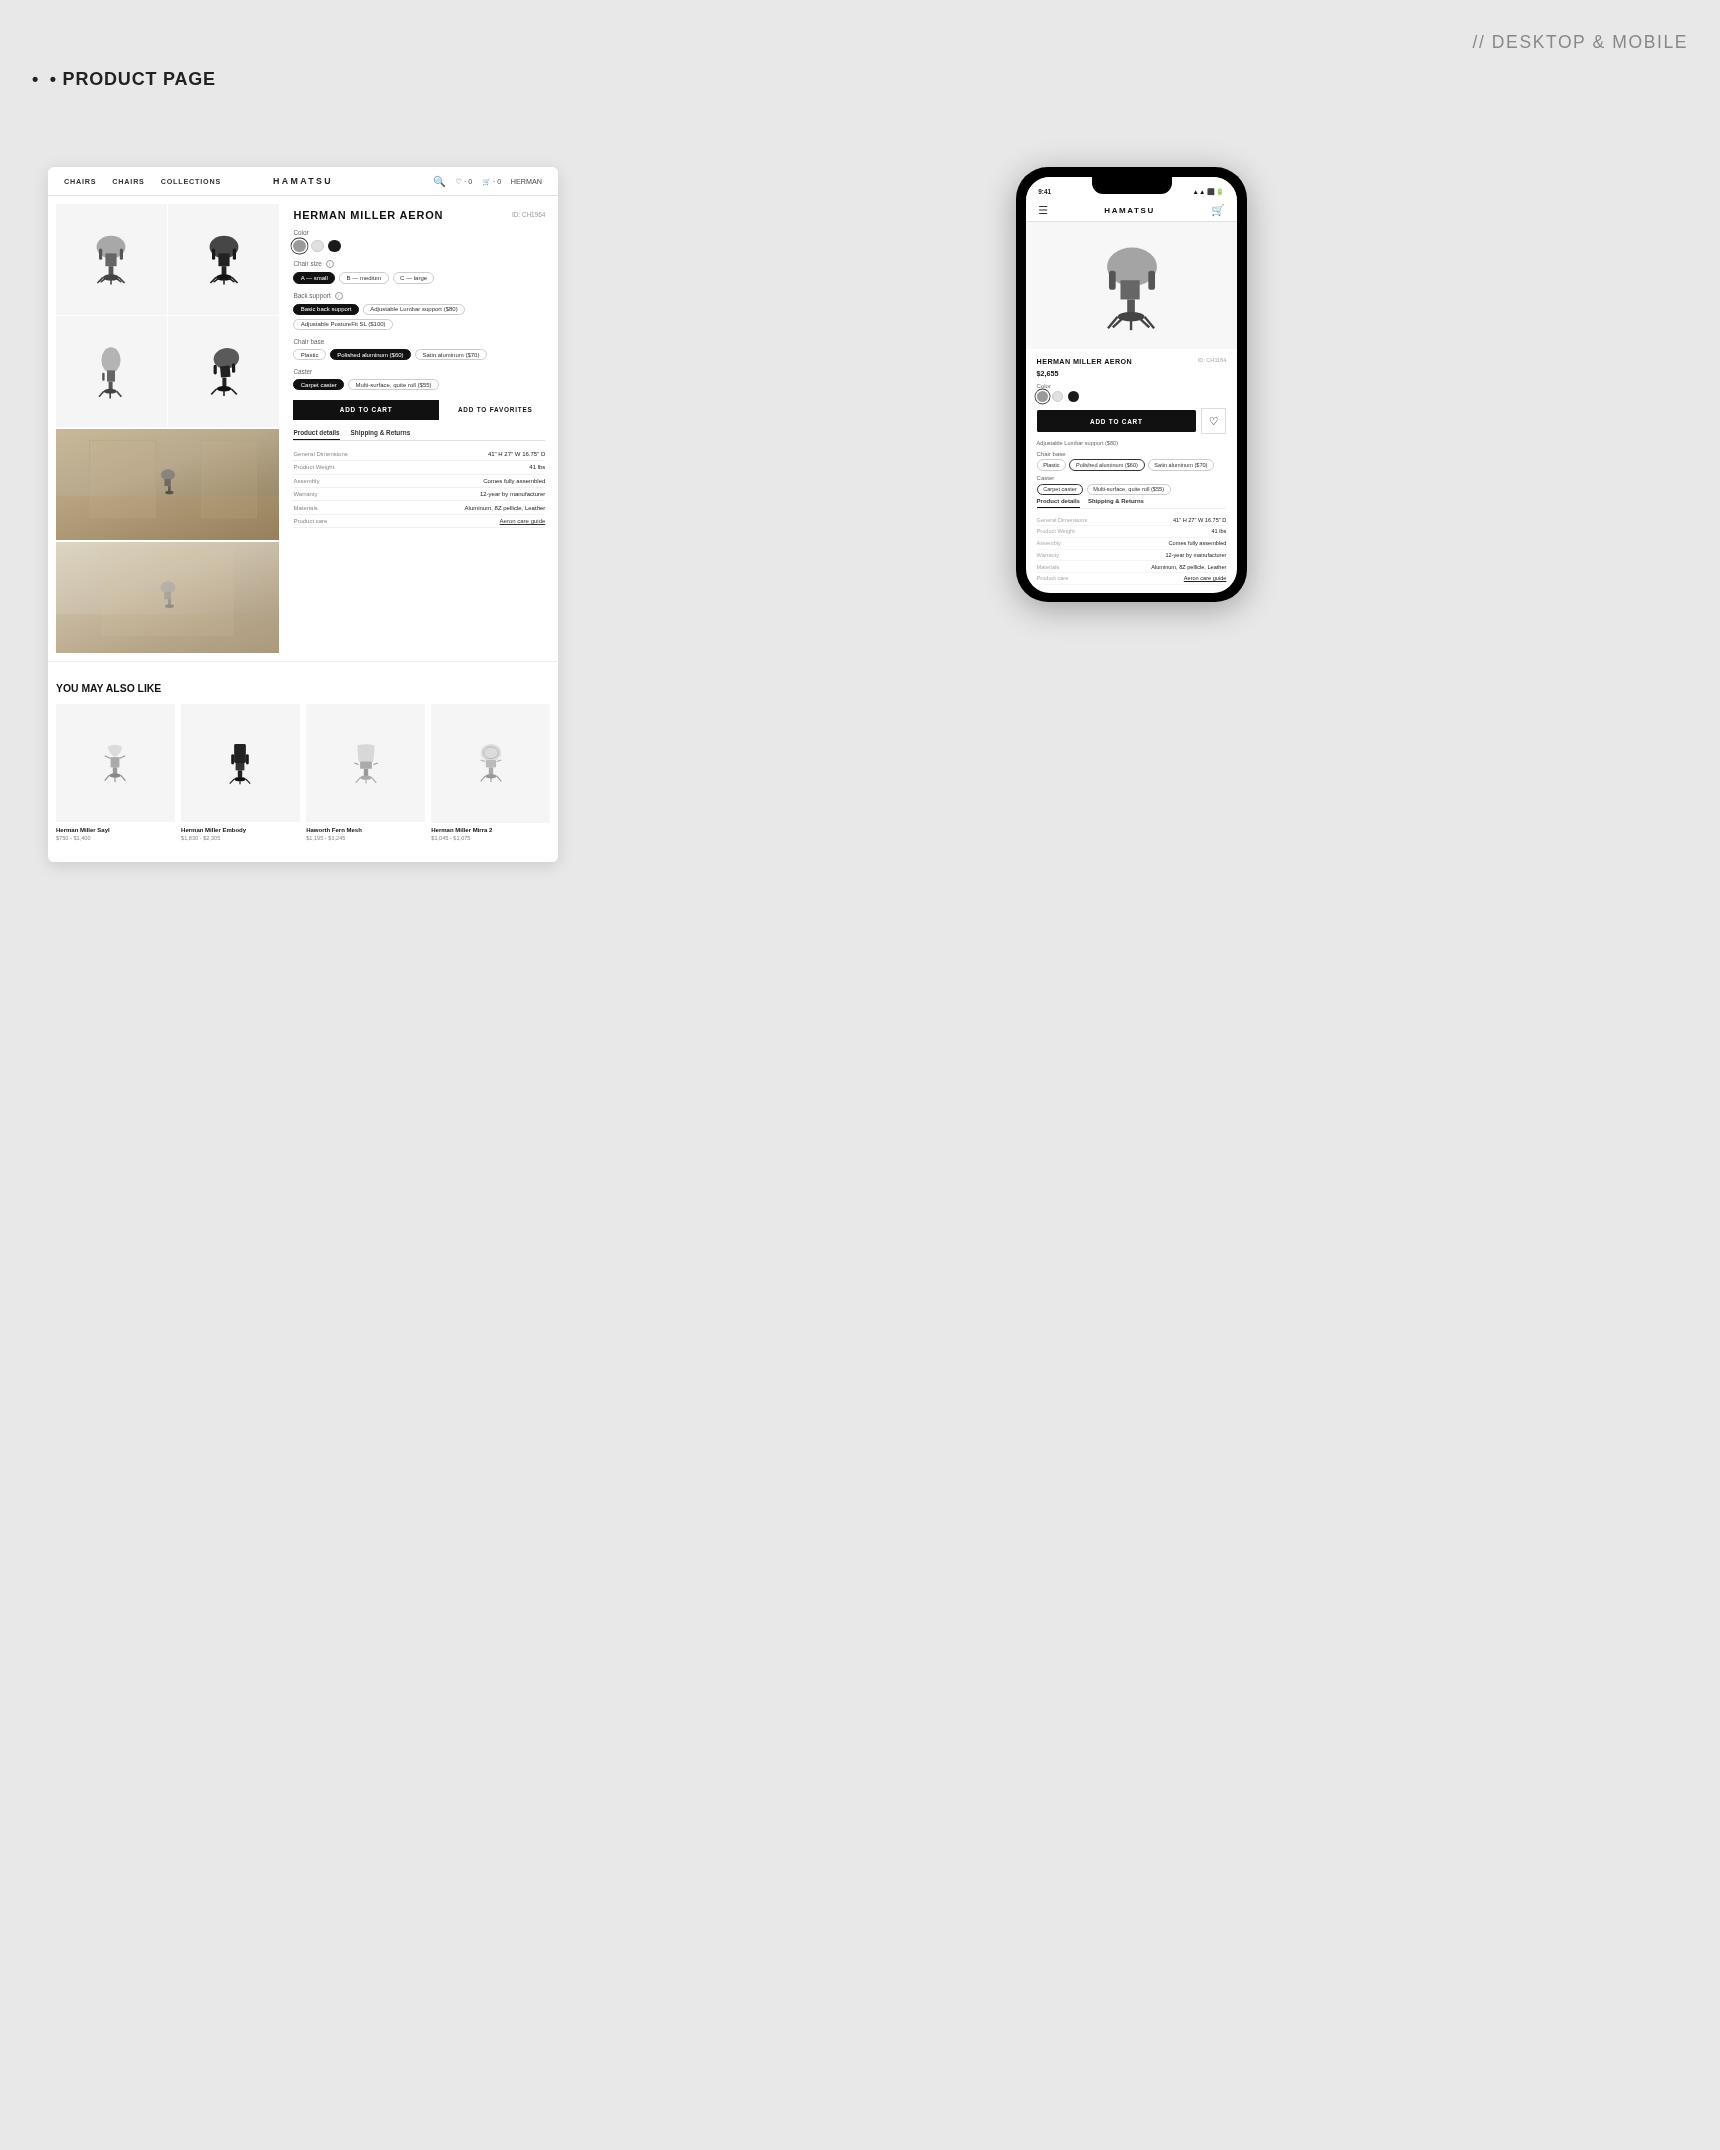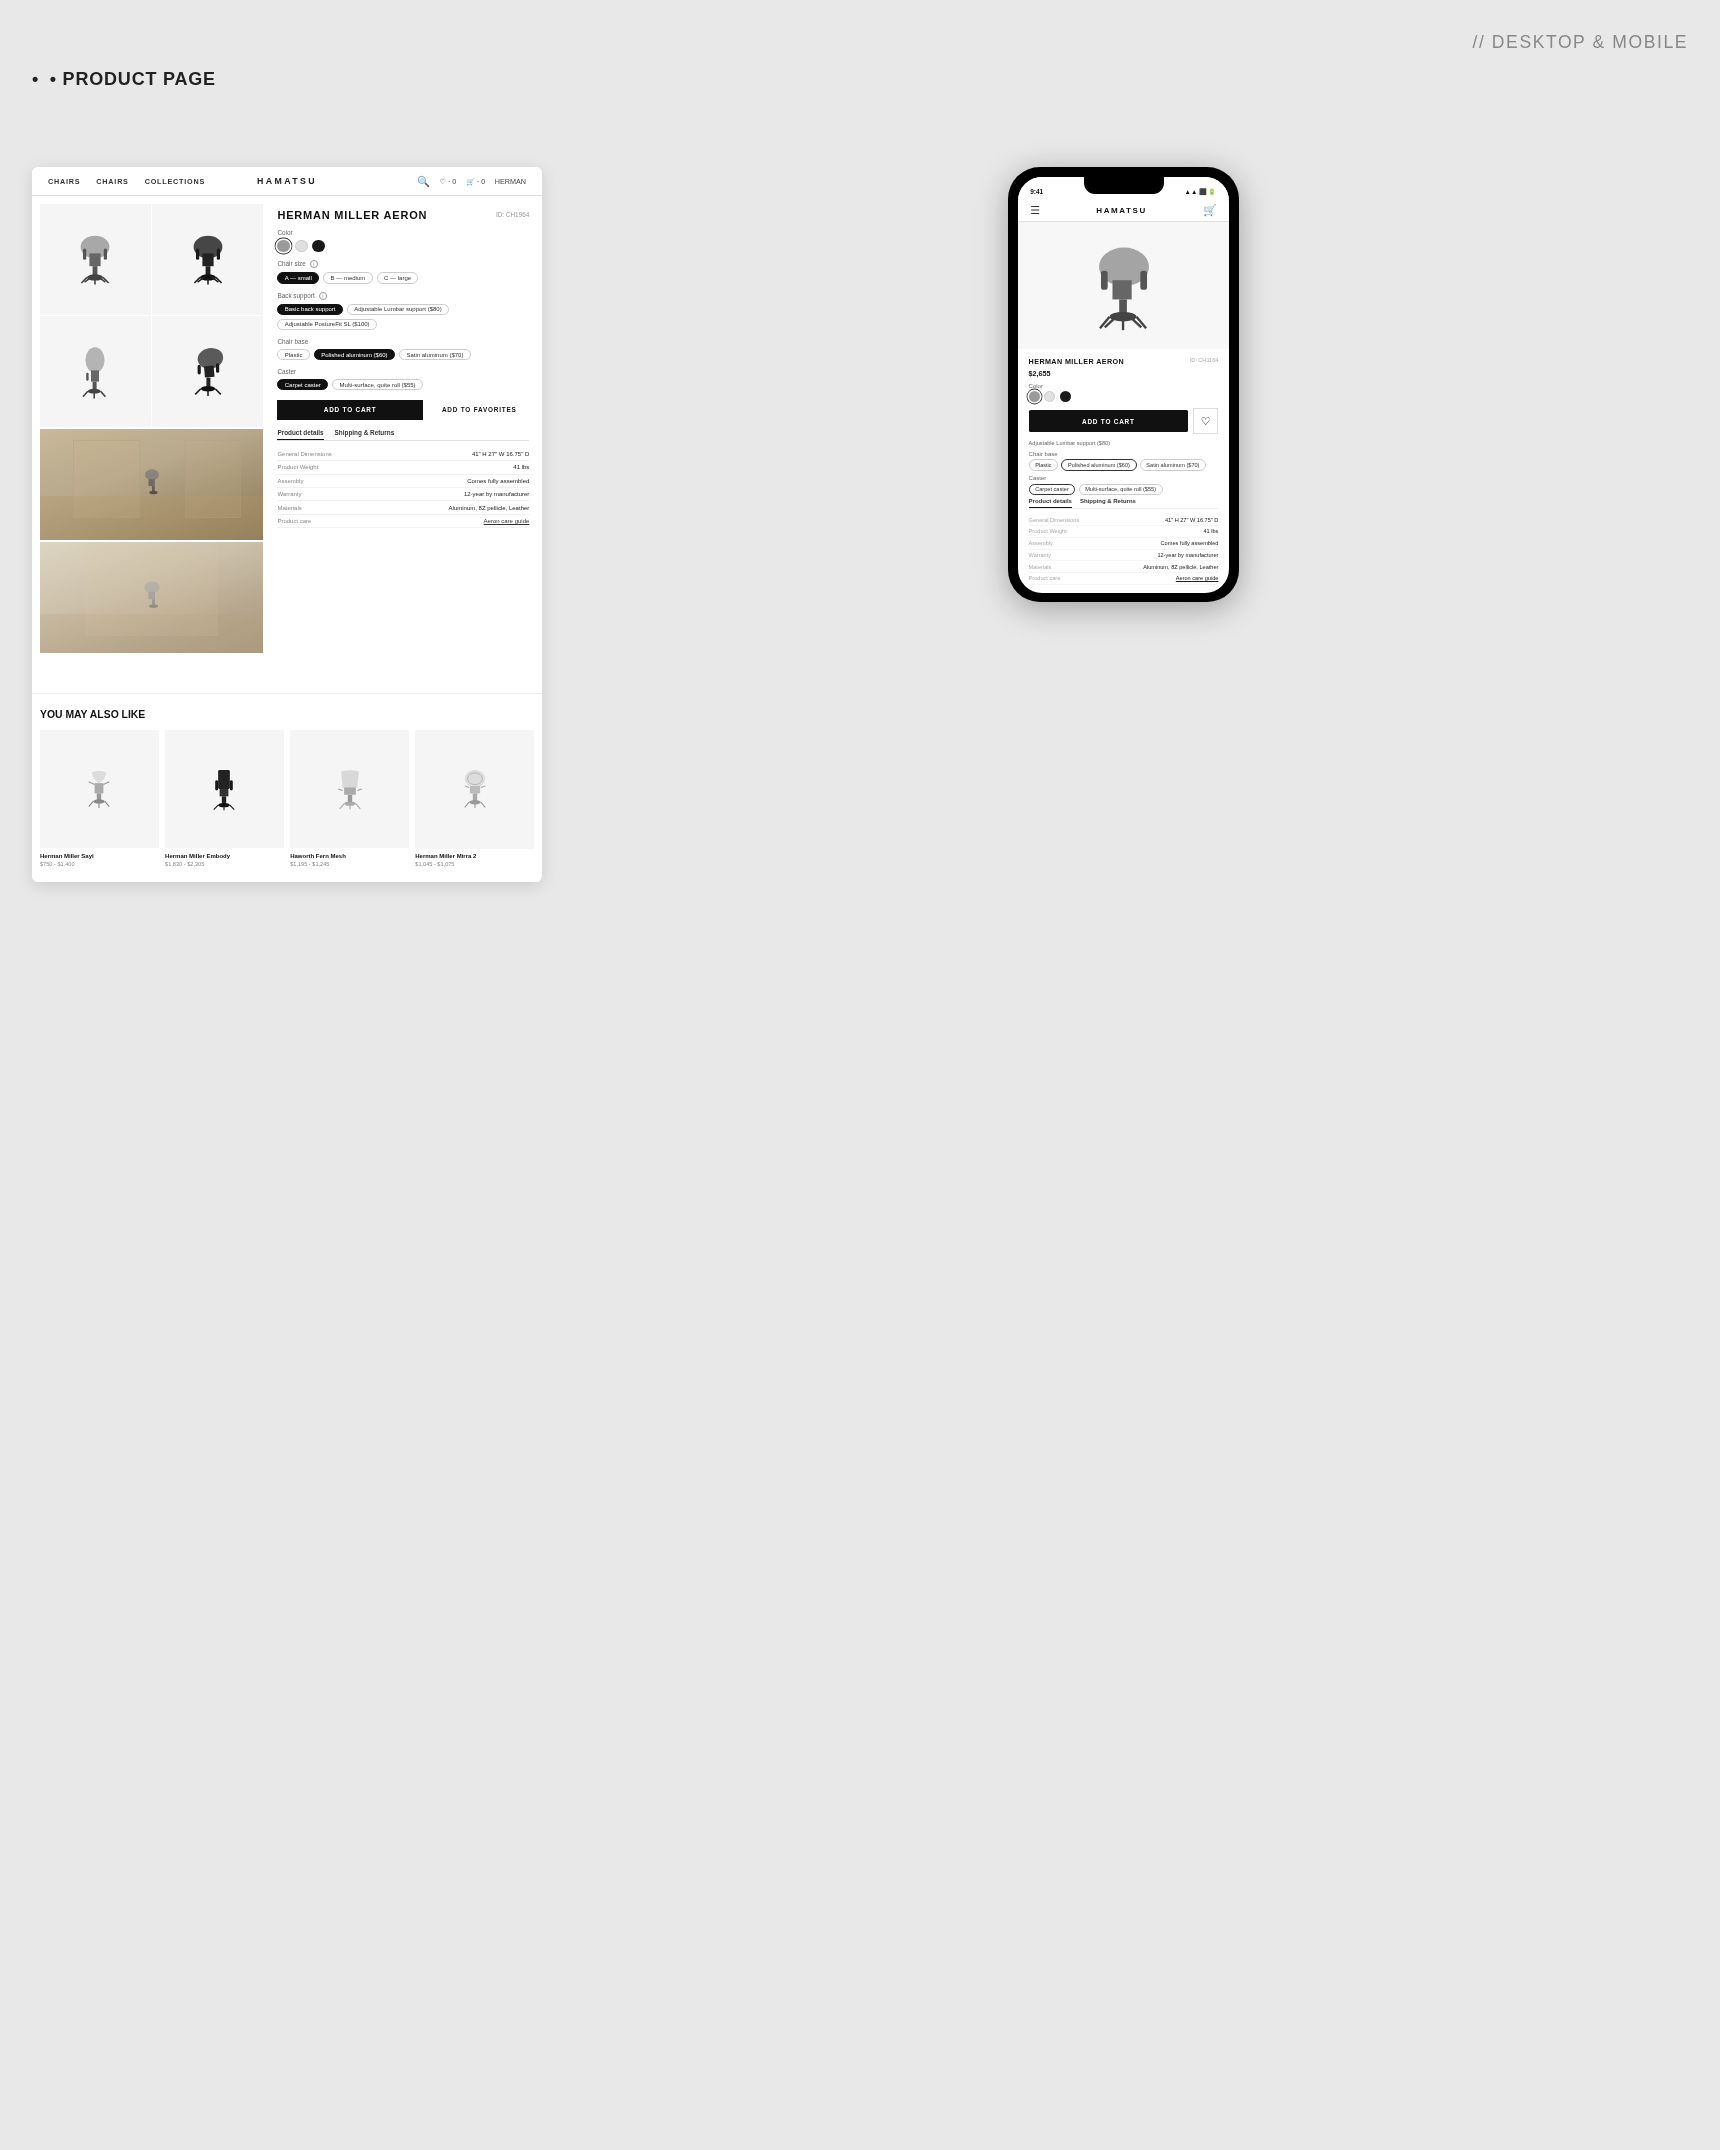--- a/index.html
+++ b/index.html
@@ -35,21 +35,21 @@
       top: 32px;
       font-size: 17.5px;
       color: #888;
       letter-spacing: 1.6px;
     }
 
     
     .main-wrapper {
       position: absolute;
       top: 167px;
-      left: 32px;
+      left: 48px;
       right: 32px;
       display: flex;
       gap: 17px;
     }
 
     
     .desktop-mockup {
       background: #fff;
       border-radius: 6.4px;
       box-shadow: 0 3.2px 16px rgba(0,0,0,0.12);
@@ -268,24 +268,23 @@
       max-width: 55%;
     }
     .spec-value.link {
       color: #333;
       text-decoration: underline;
       cursor: pointer;
     }
 
     
     .ymal-section {
-      padding: 15px 8px;
+      padding: 21px 8px;
       background: #fff;
       border-top: 0.8px solid #eee;
-      margin-top: 32px;
     }
     .ymal-title {
       font-size: 10.4px;
       font-weight: 700;
       color: #111;
       margin-bottom: 9.6px;
     }
     .ymal-grid {
       display: grid;
       grid-template-columns: repeat(4, 1fr);

